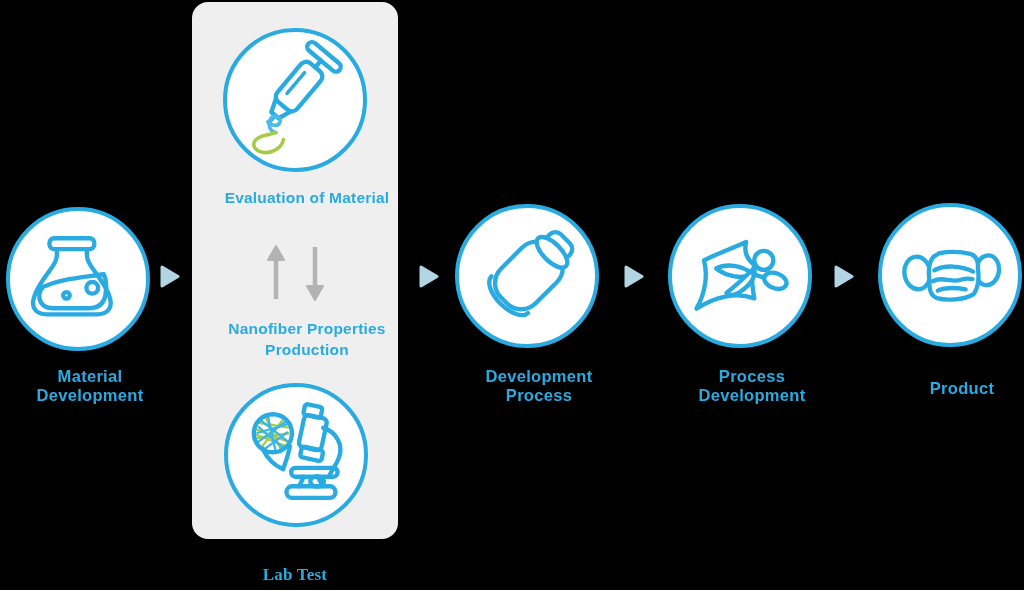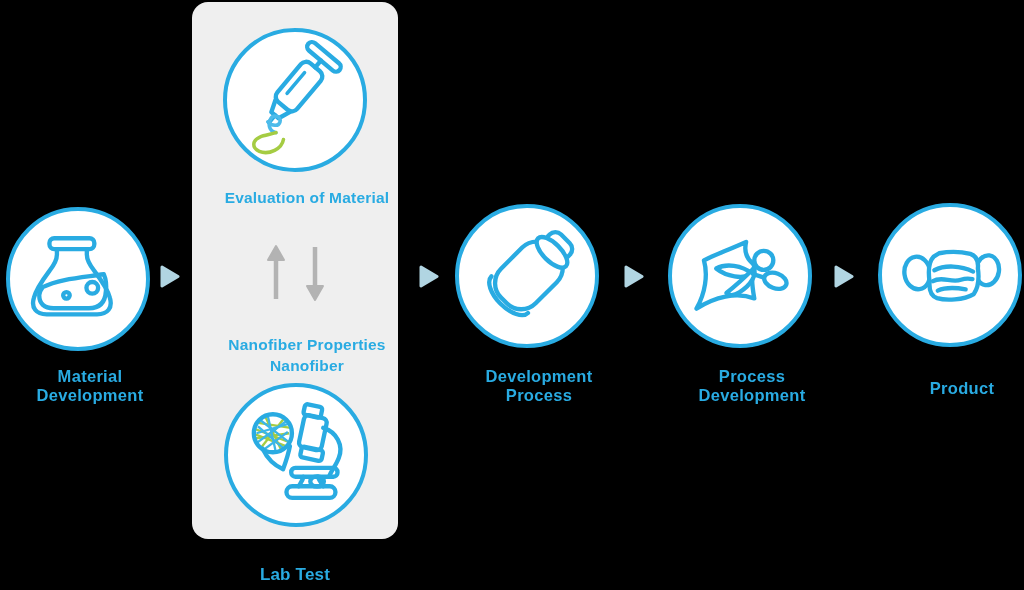--- a/index.html
+++ b/index.html
@@ -19,21 +19,21 @@
   .circle svg{width:100%;height:100%;display:block;}
   .flow-arrow{position:absolute;width:20px;height:23px;}
   .label{
     position:absolute;color:#29abe2;font-weight:700;font-size:16.5px;
     line-height:19px;text-align:center;letter-spacing:0.3px;
   }
   .panel-text{
     position:absolute;left:192px;width:206px;color:#29abe2;font-weight:700;
     font-size:15.5px;line-height:21px;text-align:center;letter-spacing:0.2px;
   }
-  .lab-label{font-size:17px;}
+  .lab-label{font-size:17px;font-family:Liberation Serif, serif;}
   .line{display:block;padding-left:24px;}
   .icon-stroke{fill:none;stroke:#29abe2;stroke-width:3.2;stroke-linecap:round;stroke-linejoin:round;}
   .icon-fill-white{fill:#ffffff;stroke:#29abe2;stroke-width:3.2;stroke-linecap:round;stroke-linejoin:round;}
 </style>
 </head>
 <body>
 
 <div class="stage">
 
   <div class="panel"></div>
@@ -79,23 +79,23 @@
 
   <svg style="position:absolute;left:252px;top:243px;" width="90" height="60" viewBox="0 0 90 60">
     <g fill="#b3b3b3" stroke="#b3b3b3">
       <line x1="24" y1="14" x2="24" y2="56" stroke-width="4.5"></line>
       <polygon points="16,17 24,3 32,17" stroke-width="2" stroke-linejoin="round"></polygon>
       <line x1="63" y1="4" x2="63" y2="46" stroke-width="4.5"></line>
       <polygon points="55,43 63,57 71,43" stroke-width="2" stroke-linejoin="round"></polygon>
     </g>
   </svg>
 
-  <div class="panel-text" style="top:334px;">
+  <div class="panel-text" style="top:318px;">
     <span class="line">Nanofiber Properties</span>
-    <span class="line">Nanofiber</span>
+    <span class="line">Production</span>
   </div>
 
   <div class="circle" style="left:224px;top:383px;">
     <svg viewBox="0 0 100 100">
       <defs>
         <clipPath id="ballclip">
             <circle cx="33" cy="34" r="13"></circle>
           </clipPath>
       </defs>
       <g clip-path="url(#ballclip)" stroke-width="1.7" fill="none">

